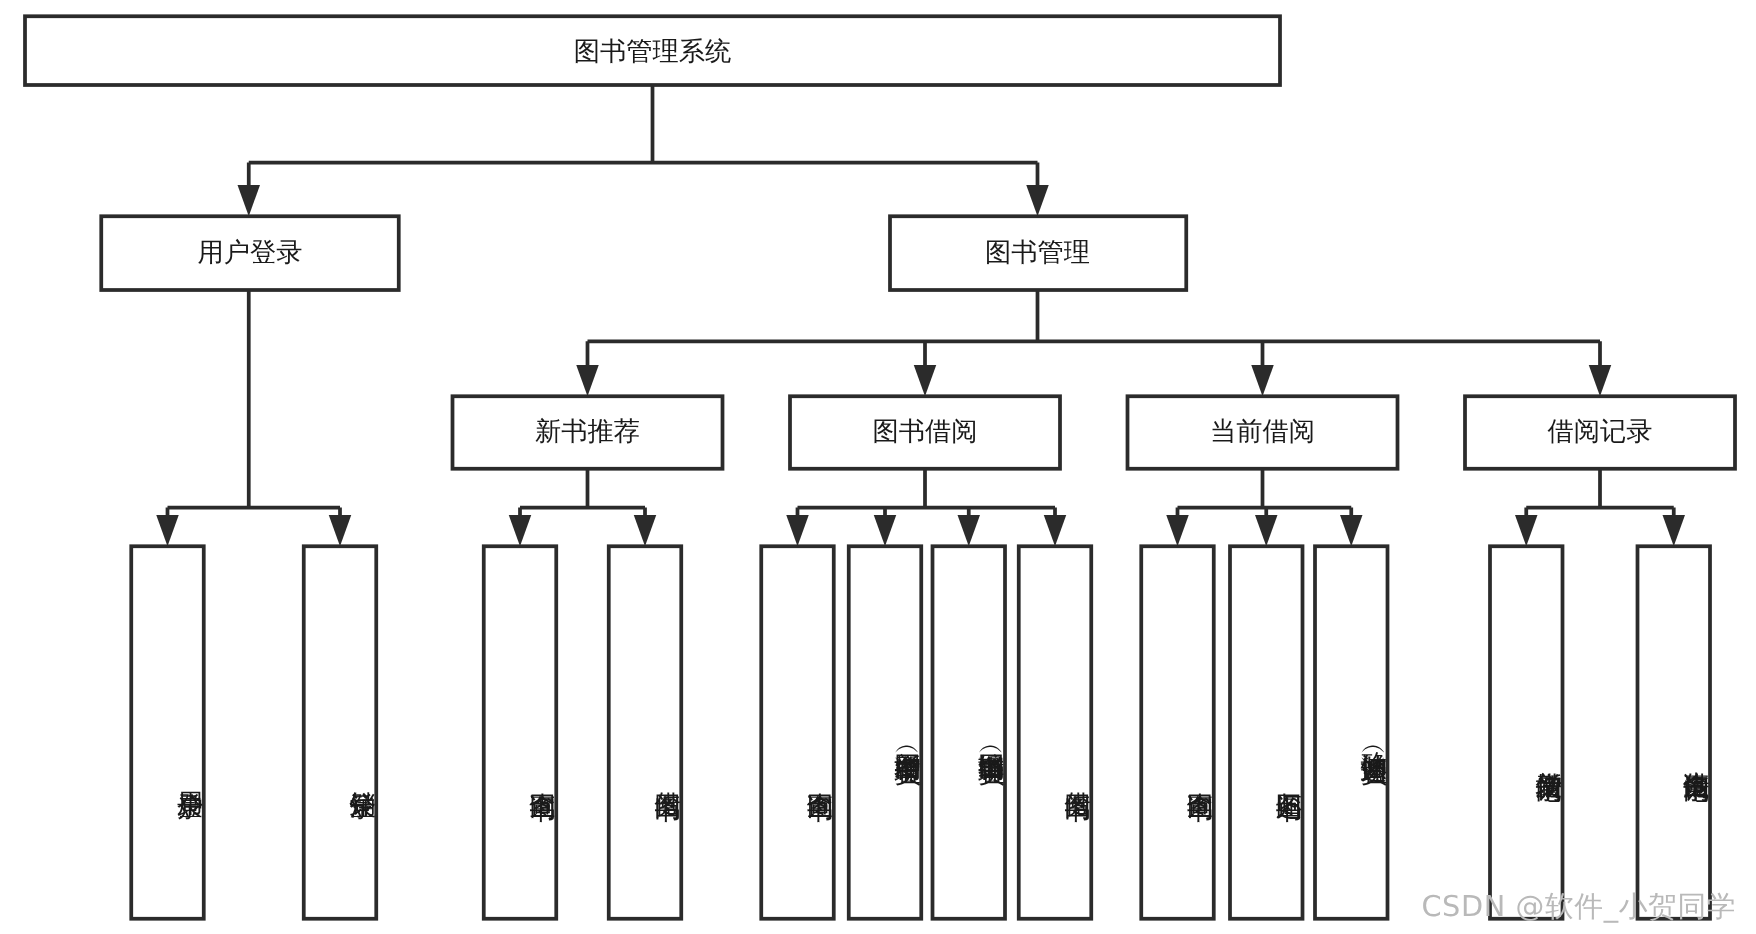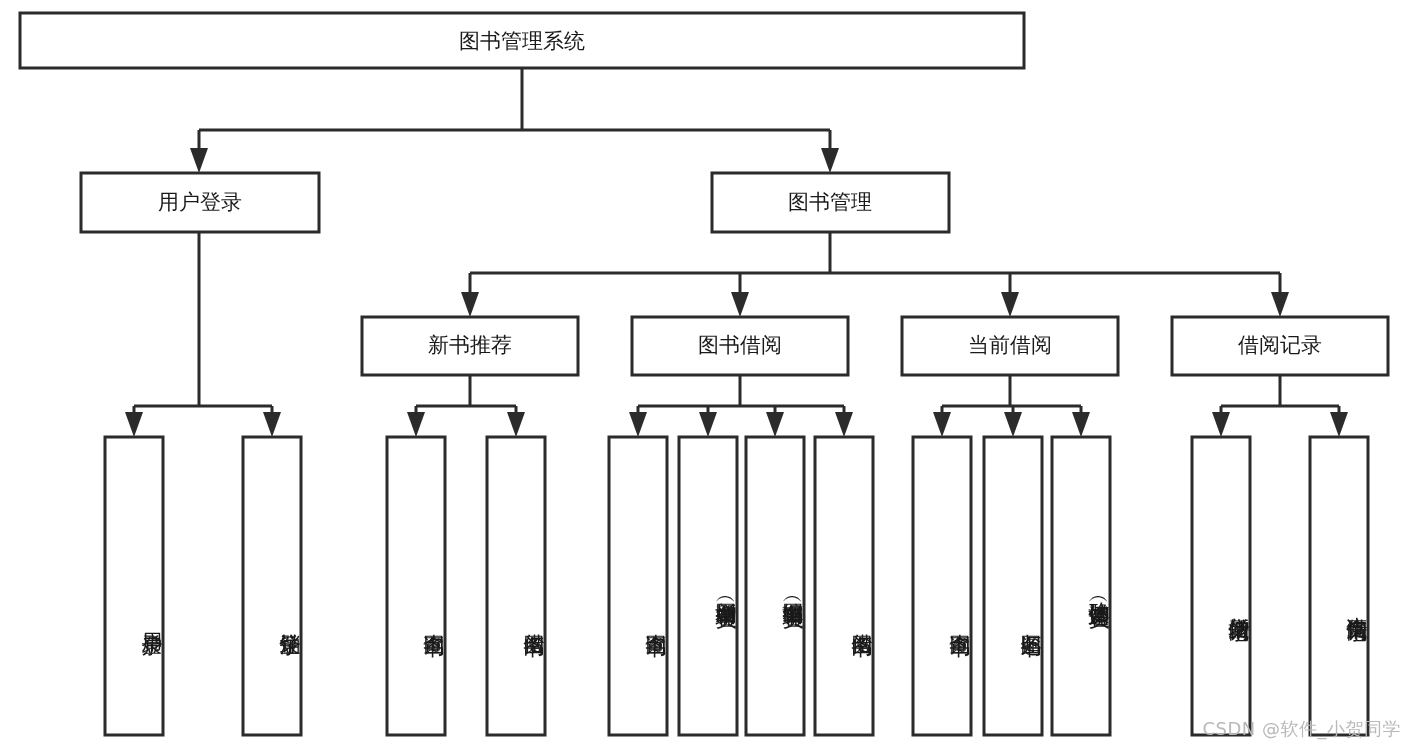--- a/index.html
+++ b/index.html
@@ -61,24 +61,24 @@
     color: #1a1a1a;
     letter-spacing: 1px;
     white-space: nowrap;
     display: flex;
     align-items: flex-start;
     justify-content: center;
     pointer-events: none;
   }
   .watermark {
     position: absolute;
-    right: 4px;
+    right: 16px;
     bottom: 6px;
     font-family: "DejaVu Sans", "Liberation Sans", sans-serif;
-    font-size: 18px;
+    font-size: 23px;
     color: #b9b9b9;
     white-space: nowrap;
     letter-spacing: 0.5px;
   }
 </style>
 </head>
 <body>
 
 <div id="diagram-root">
 

